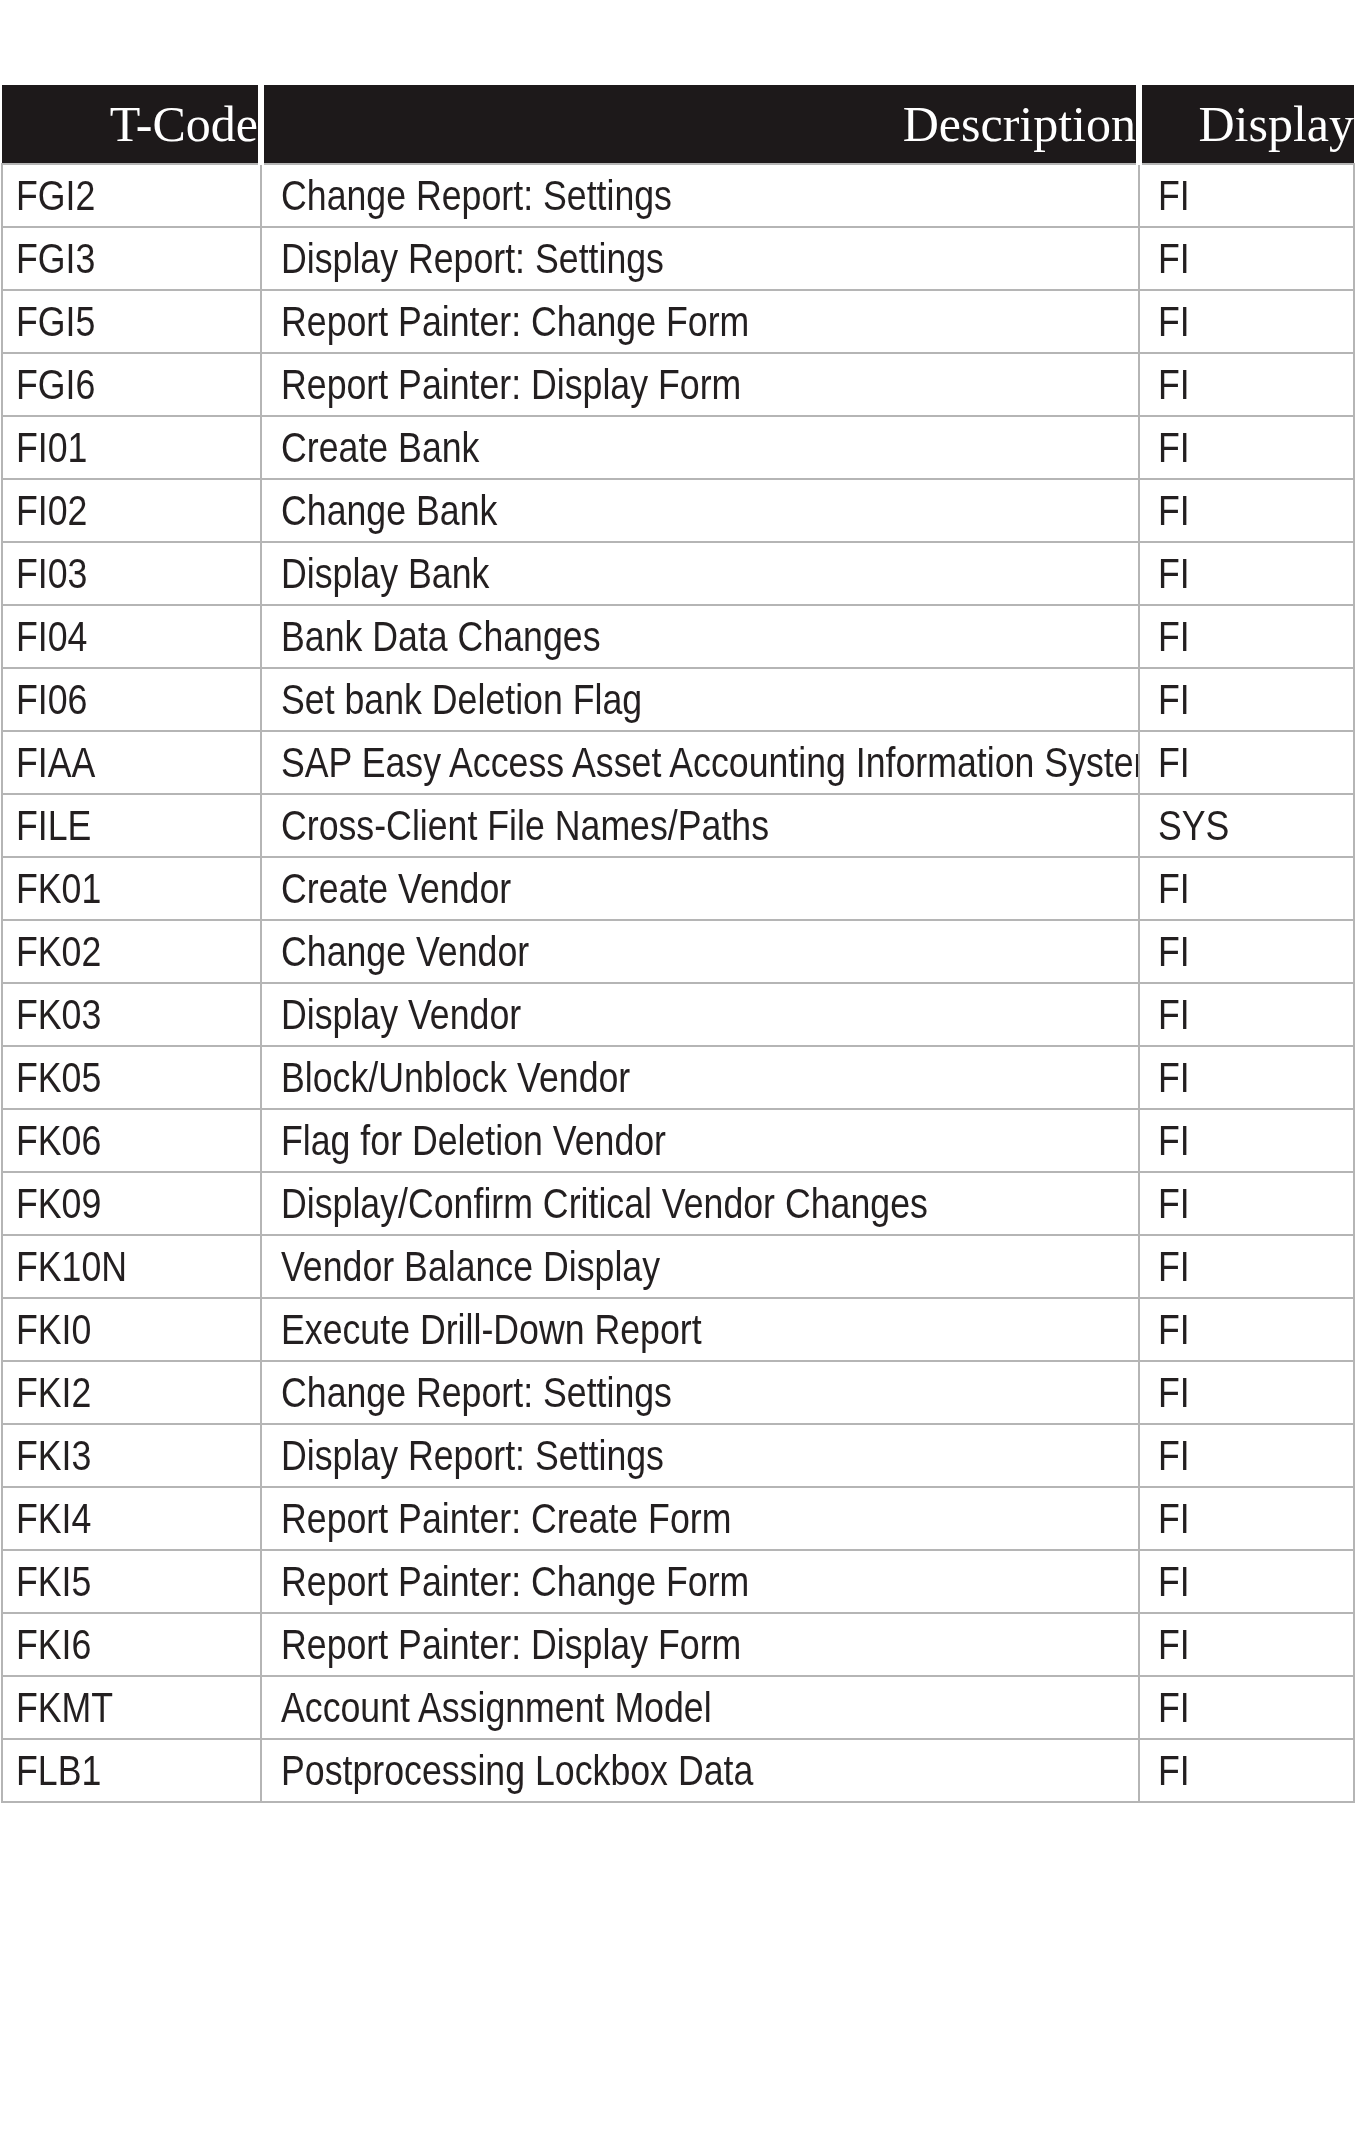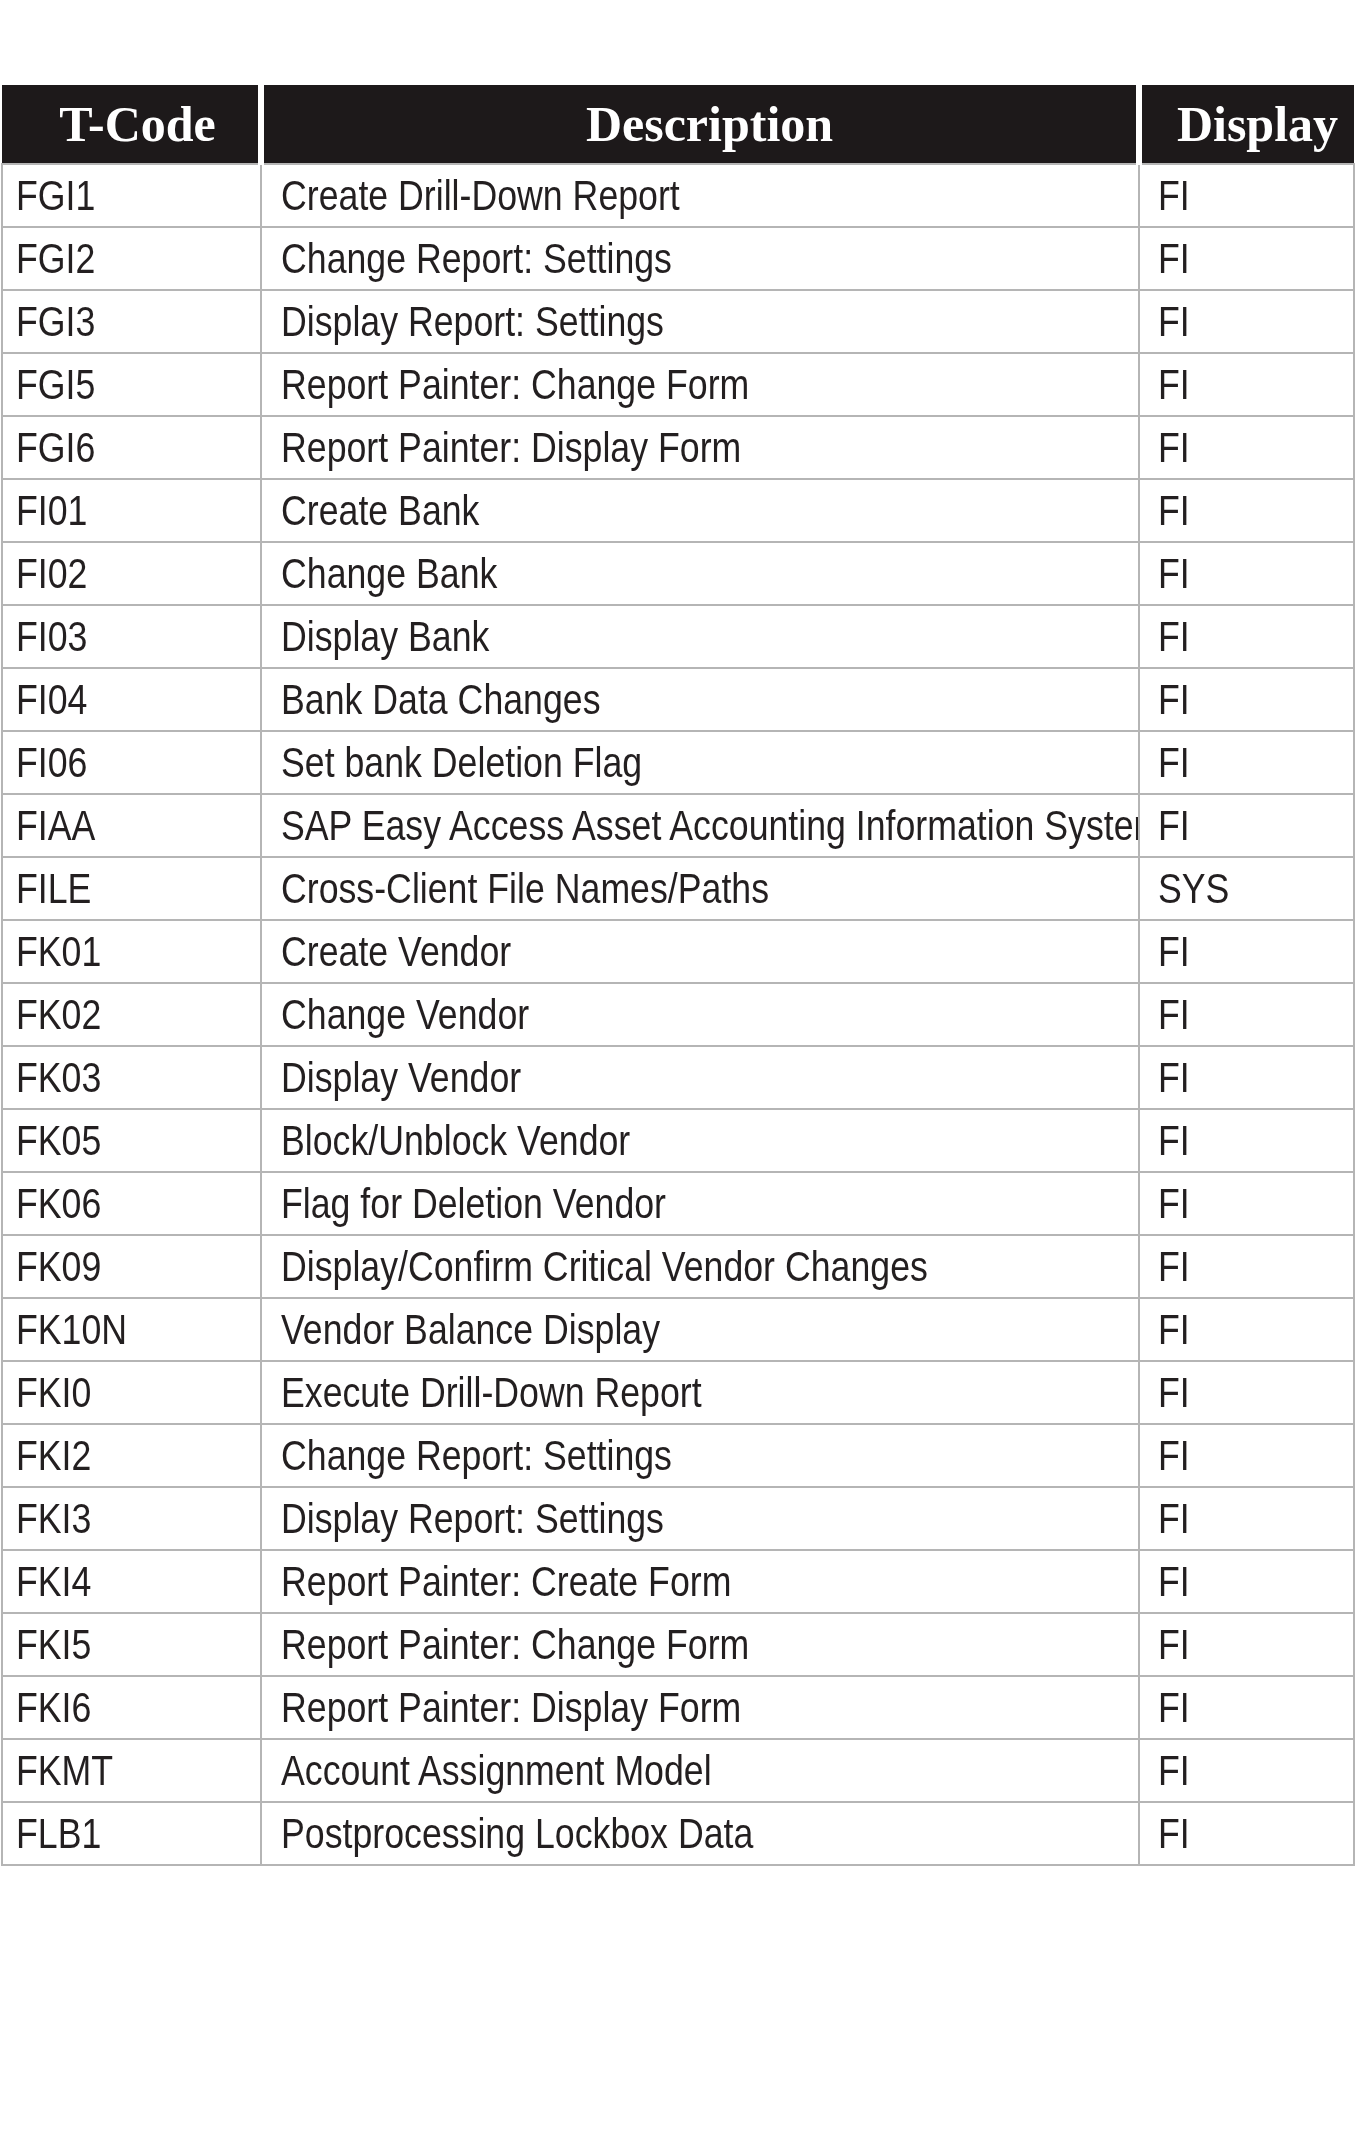--- a/index.html
+++ b/index.html
@@ -29,23 +29,23 @@
   }
   col.col-tcode  { width: 259px; }
   col.col-desc   { width: 878px; }
   col.col-module { width: 215px; }
 
   thead th {
     background: var(--header-bg, #1d191a);
     color: var(--header-text, #ffffff);
     height: 78px;
     font-family: "Liberation Serif", serif;
-    font-weight: bold;
+    font-weight: normal;
     font-size: 50px;
-    text-align: center;
+    text-align: right;
     vertical-align: middle;
     padding: 0 0 0 15px;
     border: 0;
   }
   thead th + th {
     border-left: 6px solid #ffffff;
     padding-left: 19px;
   }
   tbody td {
     border: 2px solid var(--border, #b5b5b5);
@@ -89,25 +89,20 @@
         <th>
           <span class="hlabel">Description</span>
         </th>
         <th>
           <span class="hlabel">Display</span>
         </th>
       </tr>
     </thead>
     <tbody>
         <tr>
-          <td class="c0"><span class="cond">FGI1</span></td>
-          <td class="c1"><span class="cond">Create Drill-Down Report</span></td>
-          <td class="c2"><span class="cond">FI</span></td>
-        </tr>
-        <tr>
           <td class="c0"><span class="cond">FGI2</span></td>
           <td class="c1"><span class="cond">Change Report: Settings</span></td>
           <td class="c2"><span class="cond">FI</span></td>
         </tr>
         <tr>
           <td class="c0"><span class="cond">FGI3</span></td>
           <td class="c1"><span class="cond">Display Report: Settings</span></td>
           <td class="c2"><span class="cond">FI</span></td>
         </tr>
         <tr>

